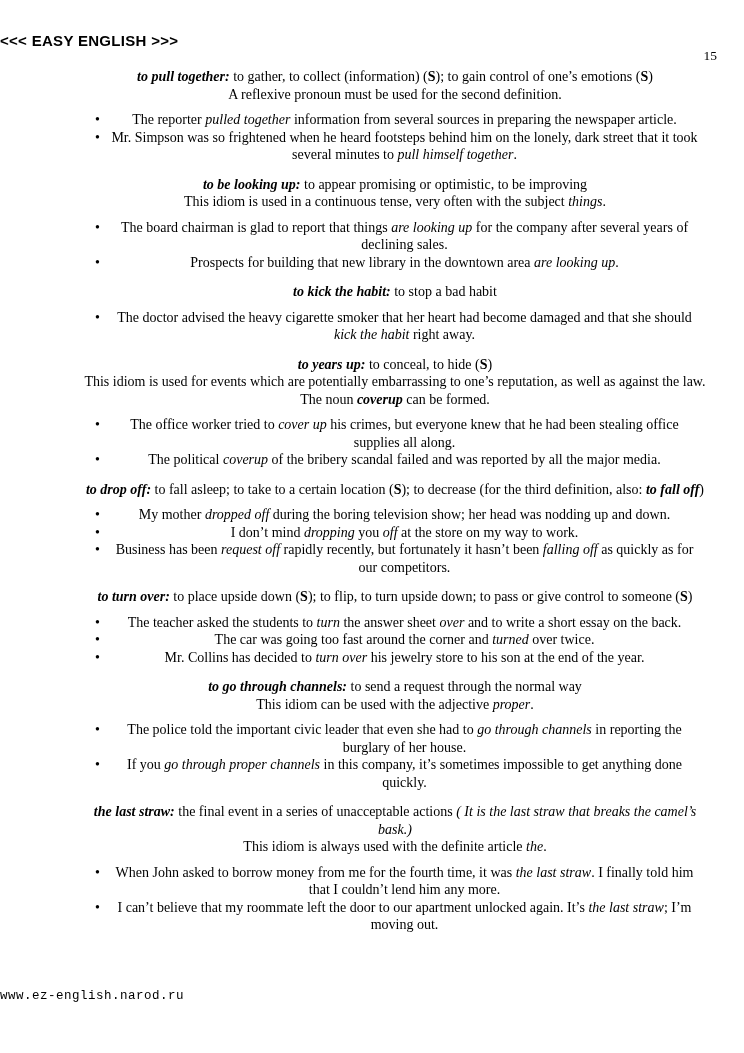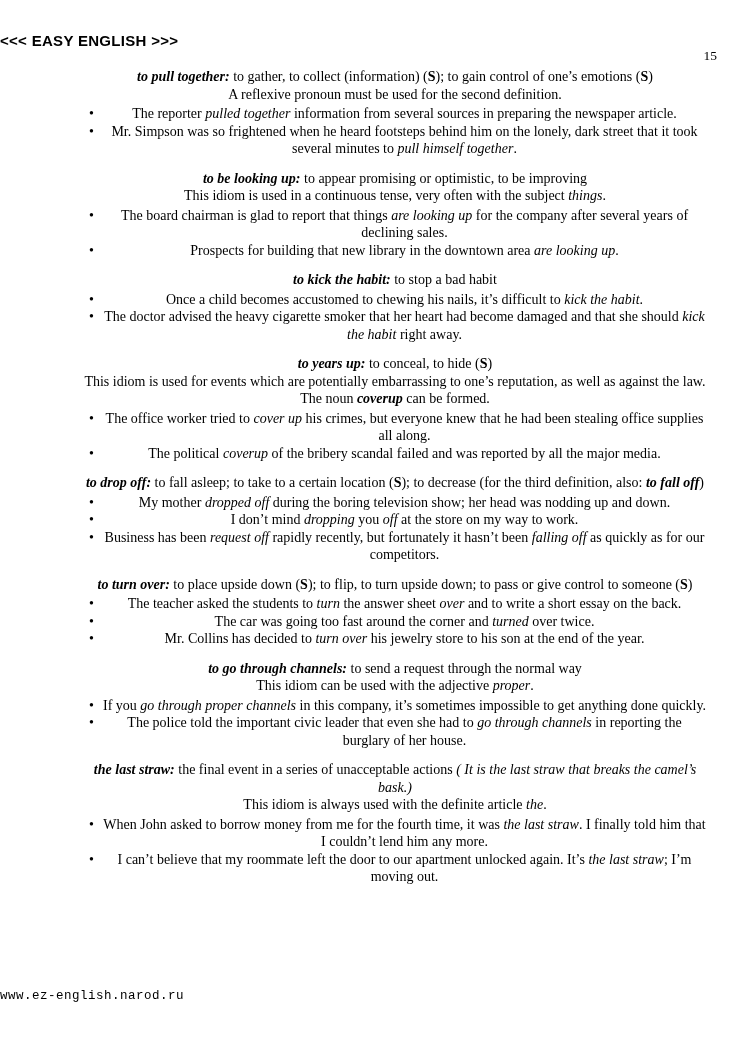--- a/index.html
+++ b/index.html
@@ -21,21 +21,21 @@
   }
   .content {
     position: absolute; top: 68px; left: 82px; width: 626px;
   }
   .idiom-entry { margin: 0 0 12px 0; text-align: center; }
   .idiom-entry p { margin: 0; }
   .hw { font-weight: bold; font-style: italic; }
   .r-i { font-style: italic; }
   .r-b { font-weight: bold; }
   .r-bi { font-weight: bold; font-style: italic; }
-  ul.examples { margin: 2px; padding: 0; list-style: none; }
+  ul.examples { margin: 8px; padding: 0; list-style: none; }
   ul.examples li { position: relative; padding-left: 19px; }
   ul.examples li::before {
     content: "\2022";
     position: absolute; left: 5px; top: 0;
   }
   .page-footer {
     position: absolute; top: 988px; left: 0; right: 0;
     font-family: "Liberation Mono", monospace;
     font-size: 12.5px; letter-spacing: 0.5px;
   }
@@ -59,21 +59,20 @@
       <p><span class="hw">to be looking up:</span><span> to appear promising or optimistic, to be improving</span></p>
       <p><span>This idiom is used in a continuous tense, very often with the subject </span><span class="r-i">things</span><span>.</span></p>
       <ul class="examples">
         <li><span>The board chairman is glad to report that things </span><span class="r-i">are looking up</span><span> for the company after several years of declining sales.</span></li>
         <li><span>Prospects for building that new library in the downtown area </span><span class="r-i">are looking up</span><span>.</span></li>
       </ul>
     </div>
     <div class="idiom-entry">
       <p><span class="hw">to kick the habit:</span><span> to stop a bad habit</span></p>
       <ul class="examples">
-        <li><span>Once a child becomes accustomed to chewing his nails, it’s difficult to </span><span class="r-i">kick the habit</span><span>.</span></li>
         <li><span>The doctor advised the heavy cigarette smoker that her heart had become damaged and that she should </span><span class="r-i">kick the habit</span><span> right away.</span></li>
       </ul>
     </div>
     <div class="idiom-entry">
       <p><span class="hw">to years up:</span><span> to conceal, to hide (</span><span class="r-b">S</span><span>)</span></p>
       <p><span>This idiom is used for events which are potentially embarrassing to one’s reputation, as well as against the law. The noun </span><span class="r-bi">coverup</span><span> can be formed.</span></p>
       <ul class="examples">
         <li><span>The office worker tried to </span><span class="r-i">cover up</span><span> his crimes, but everyone knew that he had been stealing office supplies all along.</span></li>
         <li><span>The political </span><span class="r-i">coverup</span><span> of the bribery scandal failed and was reported by all the major media.</span></li>
       </ul>
@@ -91,22 +90,22 @@
       <ul class="examples">
         <li><span>The teacher asked the students to </span><span class="r-i">turn</span><span> the answer sheet </span><span class="r-i">over</span><span> and to write a short essay on the back.</span></li>
         <li><span>The car was going too fast around the corner and </span><span class="r-i">turned</span><span> over twice.</span></li>
         <li><span>Mr. Collins has decided to </span><span class="r-i">turn over</span><span> his jewelry store to his son at the end of the year.</span></li>
       </ul>
     </div>
     <div class="idiom-entry">
       <p><span class="hw">to go through channels:</span><span> to send a request through the normal way</span></p>
       <p><span>This idiom can be used with the adjective </span><span class="r-i">proper</span><span>.</span></p>
       <ul class="examples">
+        <li><span>The police told the important civic leader that even she had to </span><span class="r-i">go through channels</span><span> in reporting the burglary of her house.</span></li>
         <li><span>If you </span><span class="r-i">go through proper channels</span><span> in this company, it’s sometimes impossible to get anything done quickly.</span></li>
-        <li><span>The police told the important civic leader that even she had to </span><span class="r-i">go through channels</span><span> in reporting the burglary of her house.</span></li>
       </ul>
     </div>
     <div class="idiom-entry">
       <p><span class="hw">the last straw:</span><span> the final event in a series of unacceptable actions </span><span class="r-i">( It is the last straw that breaks the camel’s bask.)</span></p>
       <p><span>This idiom is always used with the definite article </span><span class="r-i">the</span><span>.</span></p>
       <ul class="examples">
         <li><span>When John asked to borrow money from me for the fourth time, it was </span><span class="r-i">the last straw</span><span>. I finally told him that I couldn’t lend him any more.</span></li>
         <li><span>I can’t believe that my roommate left the door to our apartment unlocked again. It’s </span><span class="r-i">the last straw</span><span>; I’m moving out.</span></li>
       </ul>
     </div>

